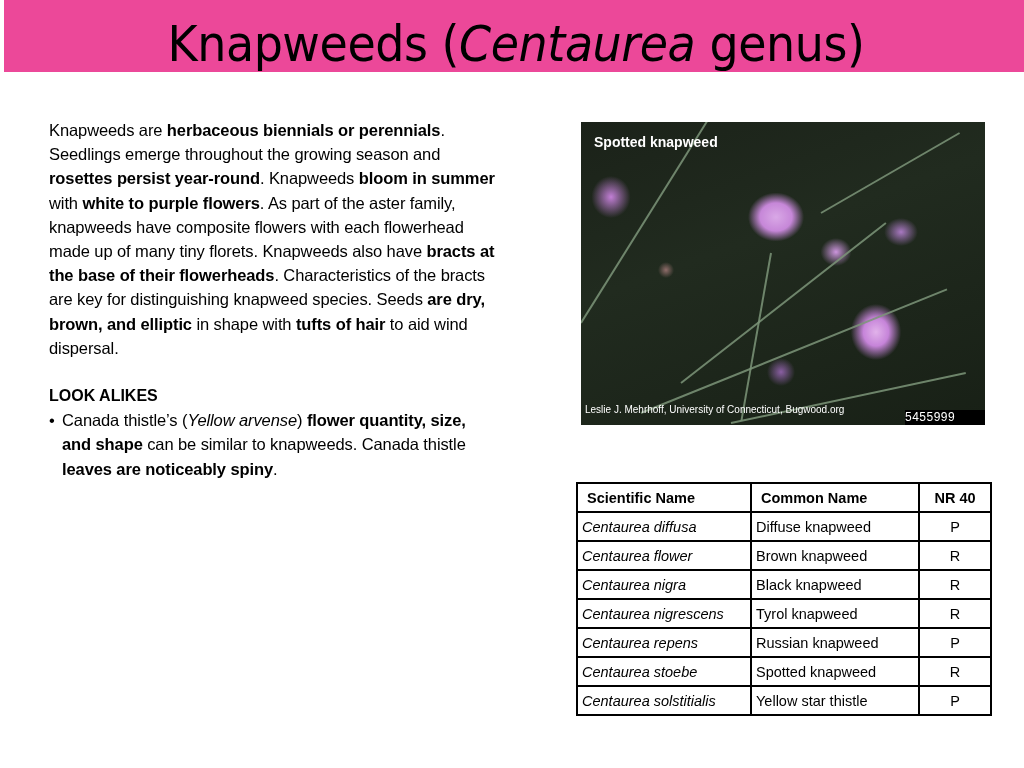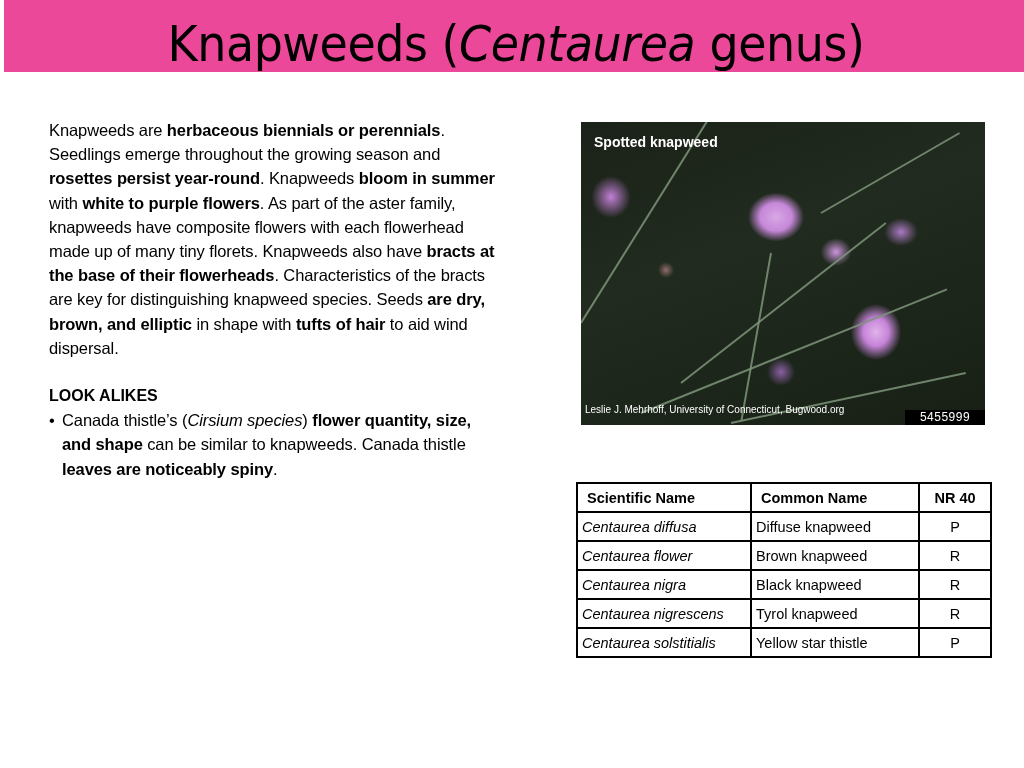--- a/index.html
+++ b/index.html
@@ -22,21 +22,21 @@
       radial-gradient(ellipse 36px 40px at 295px 210px, #e1b2ea 0%, #c684d9 35%, rgba(60,40,60,0) 70%),
       radial-gradient(ellipse 22px 20px at 255px 130px, #cc95dd 0%, rgba(60,40,60,0) 70%),
       radial-gradient(ellipse 24px 20px at 320px 110px, #a979c2 0%, rgba(60,40,60,0) 70%),
       radial-gradient(ellipse 20px 20px at 200px 250px, #8a5fa3 0%, rgba(60,40,60,0) 70%),
       radial-gradient(ellipse 8px 8px at 85px 148px, #8f6d6a 0%, rgba(60,40,60,0) 100%),
       linear-gradient(160deg, #1b2219 0%, #212b1f 40%, #182016 100%);
   }
   .stem { position:absolute; background:#7d9579; height:2px; transform-origin:0 50%; opacity:0.85; }
   .photo-label { position:absolute; left:13px; top:12px; color:#fff; font-weight:bold; font-size:14px; }
   .photo-credit { position:absolute; left:4px; bottom:10px; color:#fff; font-size:10px; }
-  .photo-id { position:absolute; right:0; bottom:0; width:80px; height:15px; background:#000; color:#fff; font-size:12px; text-align:center; line-height:15px; letter-spacing:0.5px; }
+  .photo-id { position:absolute; right:0; bottom:0; width:80px; height:15px; background:#000; color:#fff; font-size:12px; line-height:15px; letter-spacing:0.5px; }
 
   table.species { position:absolute; left:576px; top:482px; border-collapse:collapse; font-size:14.5px; }
   table.species th, table.species td { border:2px solid #000; height:27px; padding:0 4px; }
   table.species th { font-weight:bold; text-align:left; padding-left:9px;border-radius:7px; }
   table.species th.nr { text-align:center; padding-left:4px;margin-top:41px; }
   table.species td.sci { font-style:italic; width:164px; }
   table.species td.com { width:158px; }
   table.species td.nr { width:62px; text-align:center; }
 </style>
 </head>
@@ -47,21 +47,21 @@
 </div>
 
 <div class="left">
   <div class="para">
     <span>Knapweeds are </span><b>herbaceous biennials or perennials</b><span>. Seedlings emerge throughout the growing season and </span><b>rosettes persist year-round</b><span>. Knapweeds </span><b>bloom in summer</b><span> with </span><b>white to purple flowers</b><span>. As part of the aster family, knapweeds have composite flowers with each flowerhead made up of many tiny florets. Knapweeds also have </span><b>bracts at the base of their flowerheads</b><span>. Characteristics of the bracts are key for distinguishing knapweed species. Seeds </span><b>are dry, brown, and elliptic</b><span> in shape with </span><b>tufts of hair</b><span> to aid wind dispersal.</span>
   </div>
   <div class="gap"></div>
   <div class="heading">LOOK ALIKES</div>
   <div class="bullet">
     <span class="dot">•</span>
-    <span>Canada thistle’s (</span><i>Cirsium species</i><span>) </span><b>flower quantity, size, and shape</b><span> can be similar to knapweeds. Canada thistle </span><b>leaves are noticeably spiny</b><span>.</span>
+    <span>Canada thistle’s (</span><i>Yellow arvense</i><span>) </span><b>flower quantity, size, and shape</b><span> can be similar to knapweeds. Canada thistle </span><b>leaves are noticeably spiny</b><span>.</span>
   </div>
 </div>
 
 <div class="photo">
   <div class="stem" style="left:0;top:200px;width:260px;transform:rotate(-58deg);"></div>
   <div class="stem" style="left:60px;top:290px;width:330px;transform:rotate(-22deg);"></div>
   <div class="stem" style="left:100px;top:260px;width:260px;transform:rotate(-38deg);"></div>
   <div class="stem" style="left:150px;top:300px;width:240px;transform:rotate(-12deg);"></div>
   <div class="stem" style="left:190px;top:130px;width:170px;transform:rotate(100deg);"></div>
   <div class="stem" style="left:240px;top:90px;width:160px;transform:rotate(-30deg);"></div>
@@ -93,18 +93,28 @@
       <td class="sci">Centaurea nigra</td>
       <td class="com">Black knapweed</td>
       <td class="nr">R</td>
     </tr>
     <tr>
       <td class="sci">Centaurea nigrescens</td>
       <td class="com">Tyrol knapweed</td>
       <td class="nr">R</td>
     </tr>
     <tr>
+      <td class="sci">Centaurea repens</td>
+      <td class="com">Russian knapweed</td>
+      <td class="nr">P</td>
+    </tr>
+    <tr>
+      <td class="sci">Centaurea stoebe</td>
+      <td class="com">Spotted knapweed</td>
+      <td class="nr">R</td>
+    </tr>
+    <tr>
       <td class="sci">Centaurea solstitialis</td>
       <td class="com">Yellow star thistle</td>
       <td class="nr">P</td>
     </tr>
   </tbody>
 </table>
 
 </body></html>

